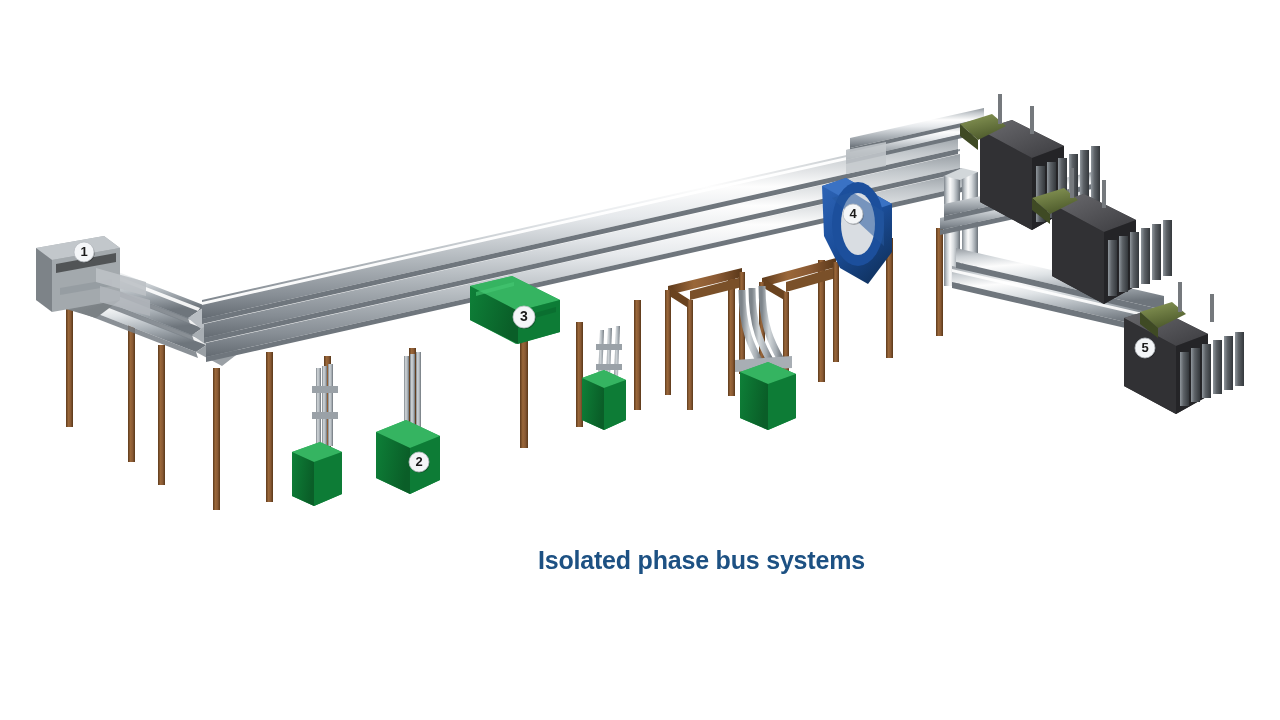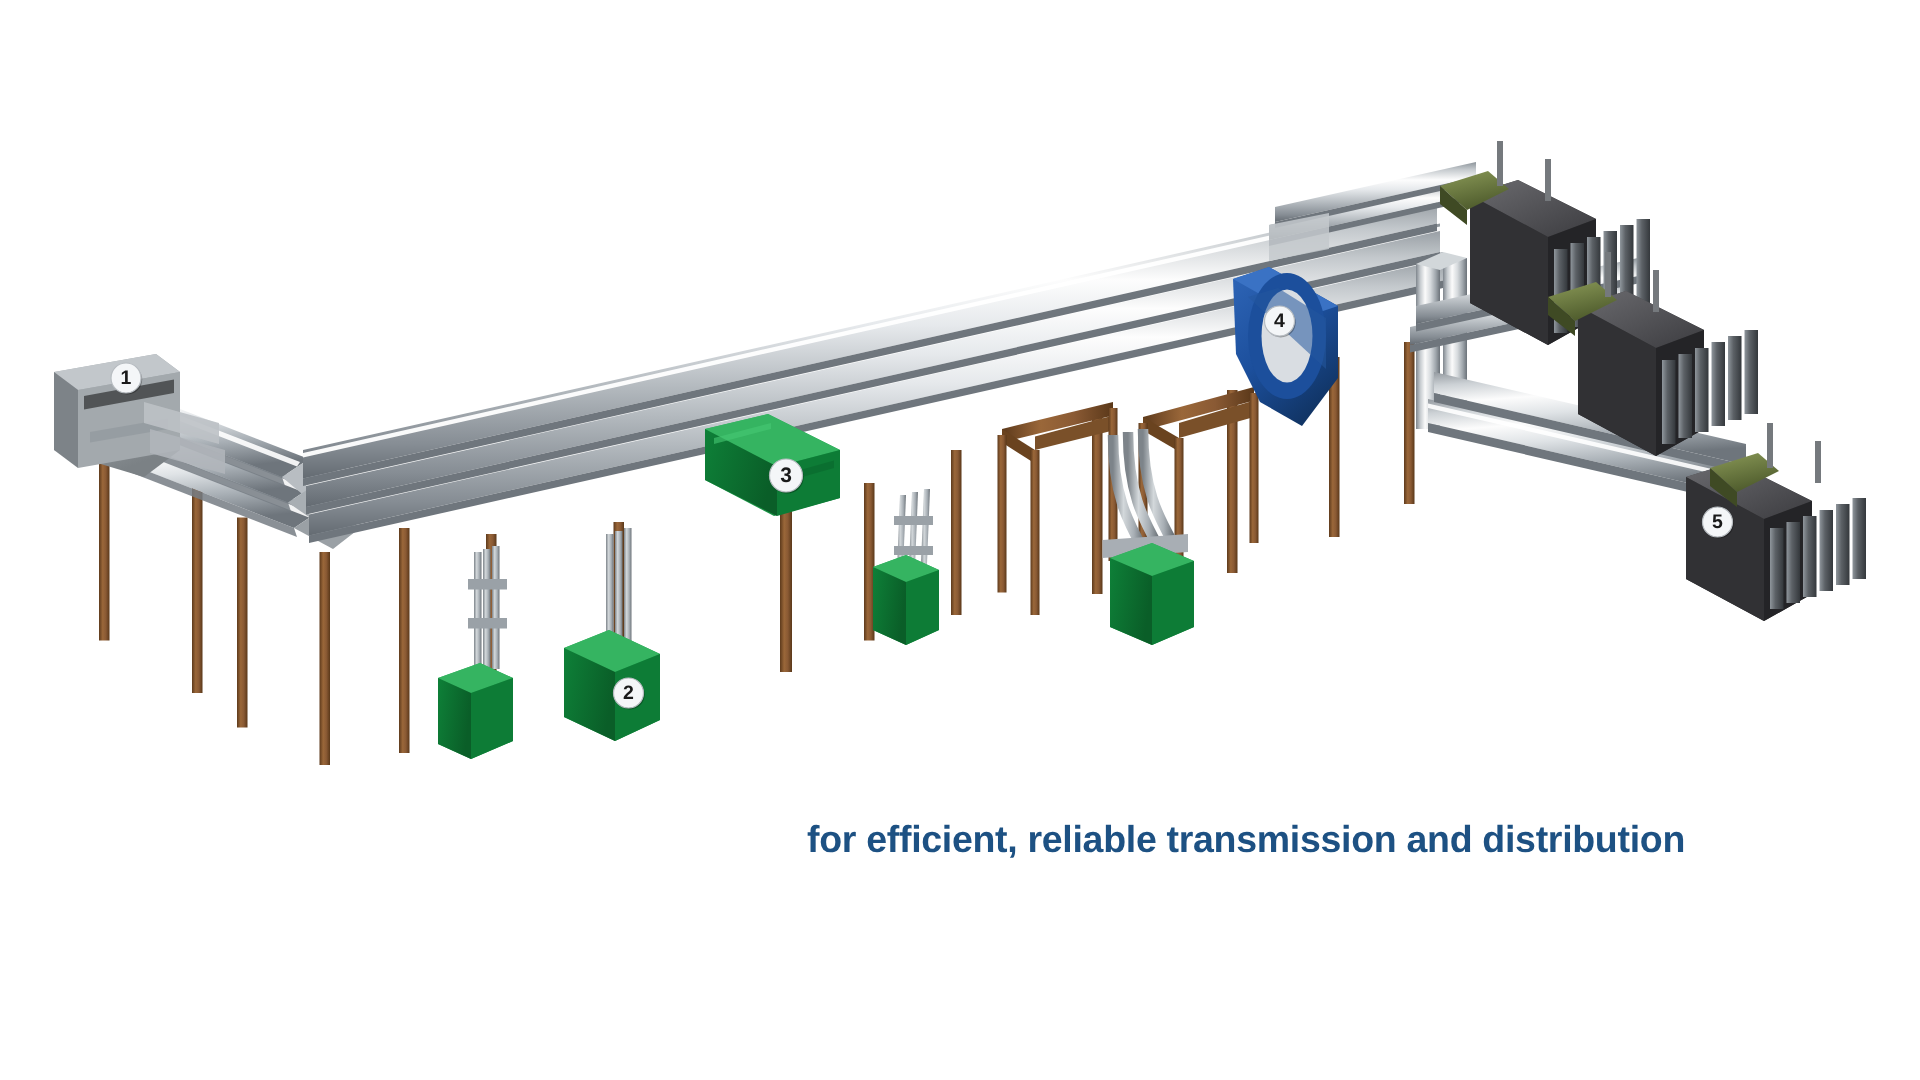--- a/index.html
+++ b/index.html
@@ -436,16 +436,16 @@
         </g>
         <g>
           <circle cx="1145.8" cy="349" r="10" fill="rgba(0,0,0,0.30)"></circle>
           <circle cx="1145" cy="348" r="10" fill="#f4f6f8" stroke="#b7bcc1" stroke-width="0.8"></circle>
           <text x="1145" y="351.8" text-anchor="middle" font-family="&quot;Liberation Sans&quot;, sans-serif" font-size="13" font-weight="bold" fill="#1a1a1a">5</text>
         </g>
       </g>
   </svg>
 
   <div class="caption" style="color: rgb(29, 81, 131);">
-    <span class="cap-line">for efficient, reliable transmission and distribution</span>
+    <span class="cap-line">Isolated phase bus systems</span>
   </div>
 
 </div>
 
 </body></html>

